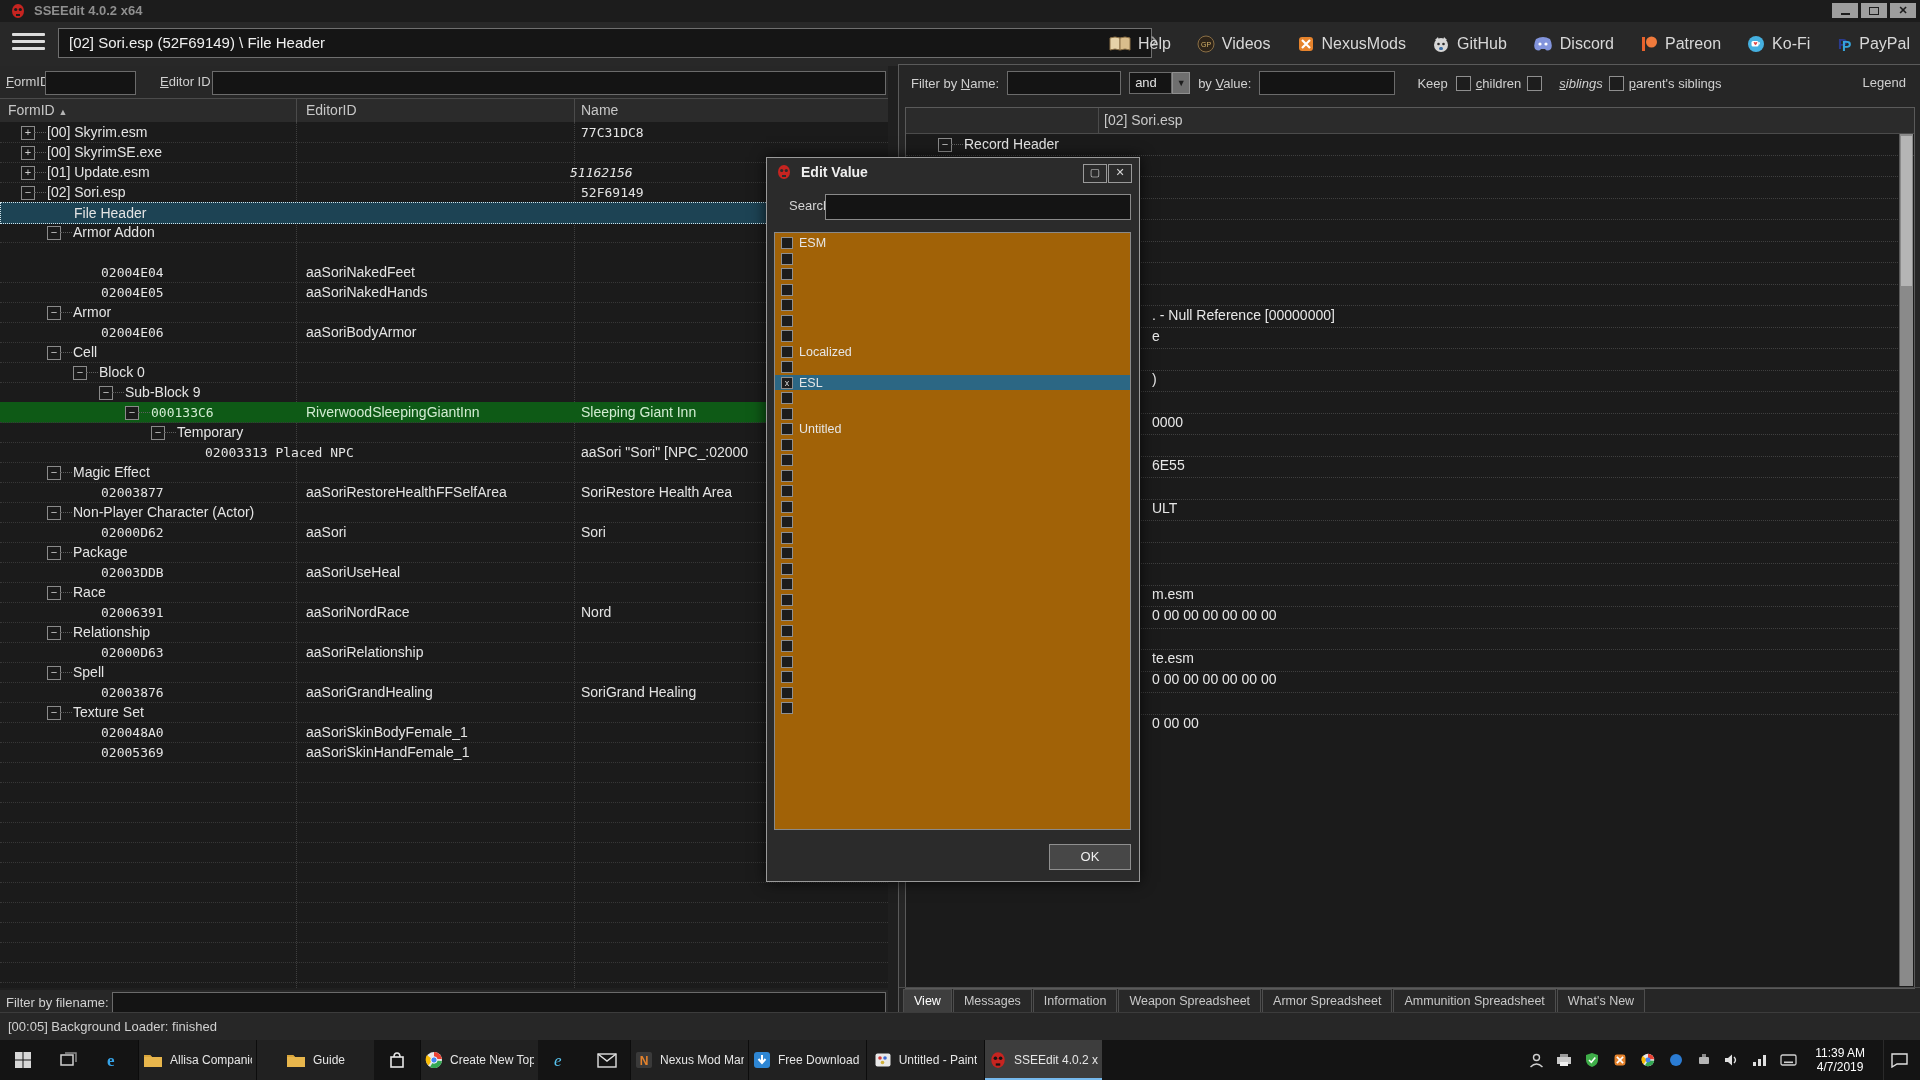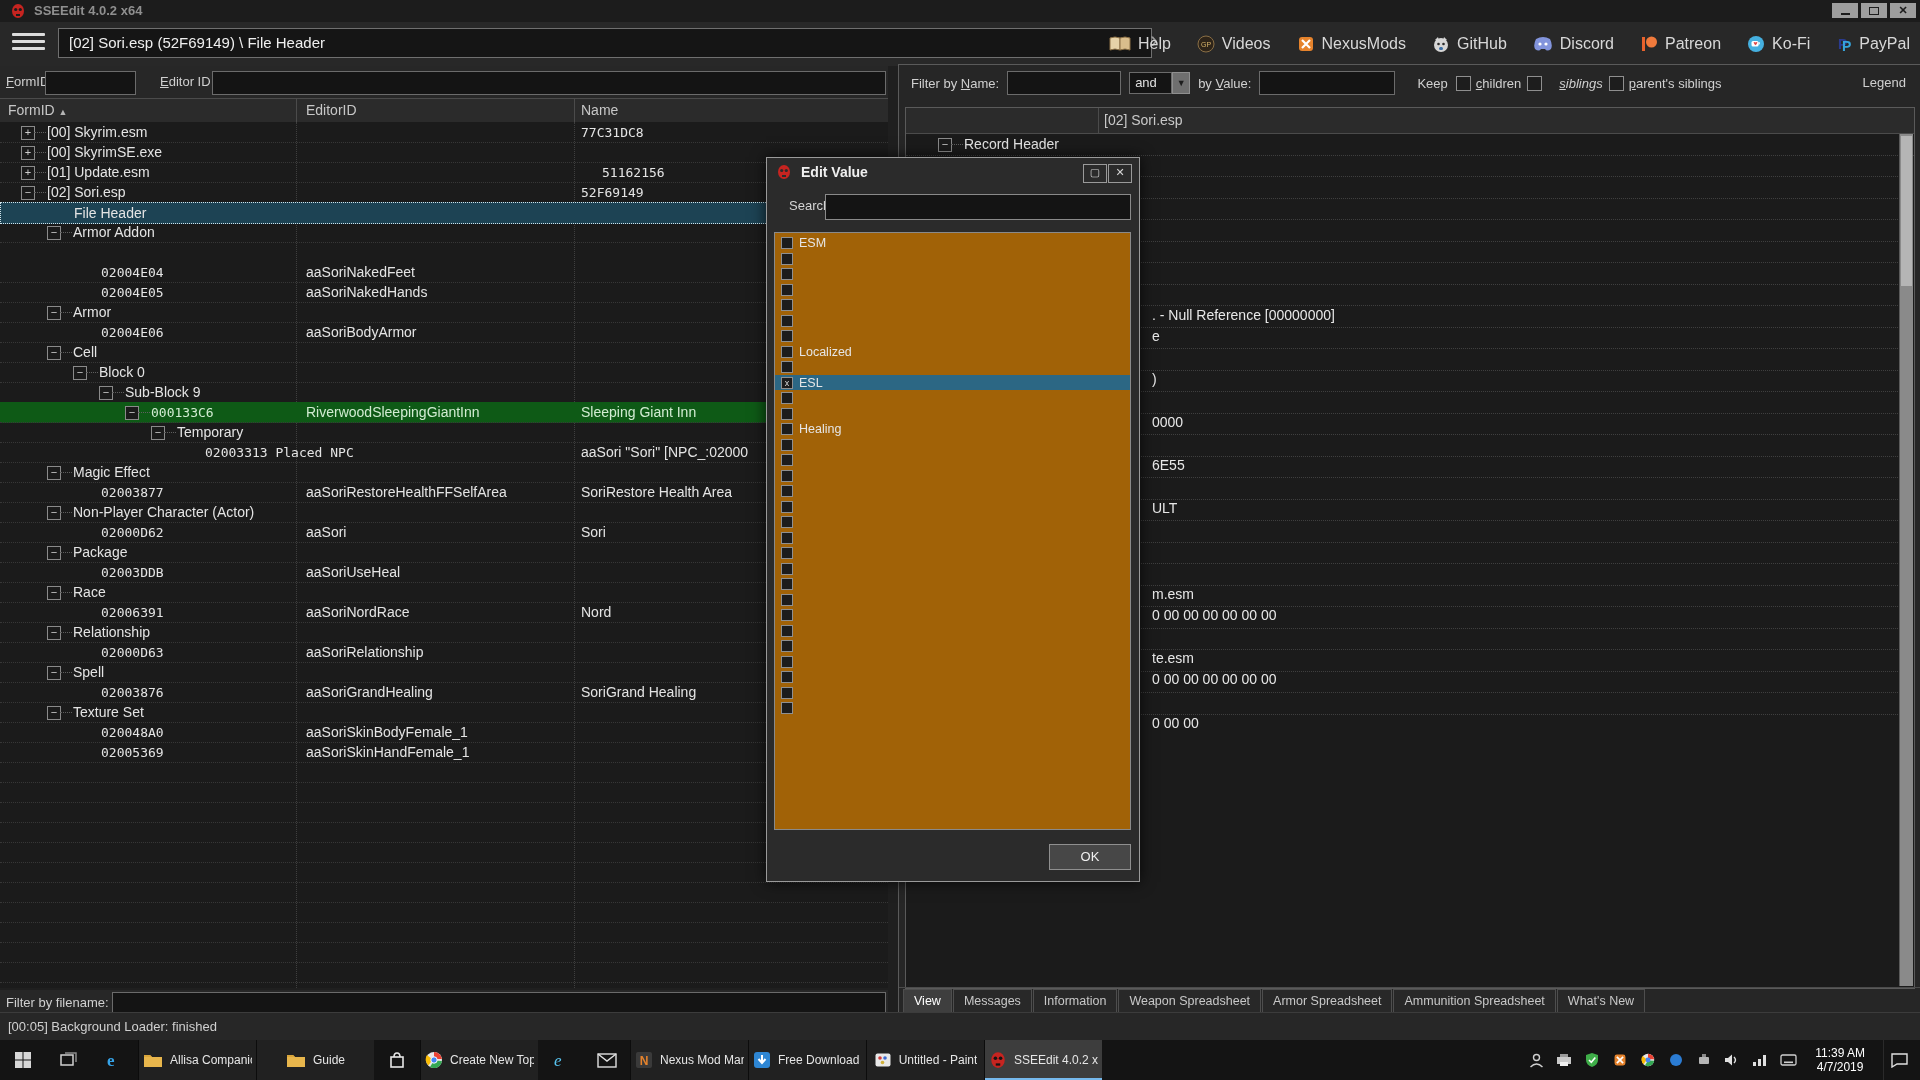--- a/index.html
+++ b/index.html
@@ -241,21 +241,21 @@
         <div class="tcell" style="left: 47px;">[00] Skyrim.esm</div>
         <div class="tcell mono" style="left: 581px;">77C31DC8</div>
       </div>
       <div class="trow" style="top: 20px;">
         <div class="expbox" style="left: 21px;">+</div>
         <div class="tcell" style="left: 47px;">[00] SkyrimSE.exe</div>
       </div>
       <div class="trow" style="top: 40px;">
         <div class="expbox" style="left: 21px;">+</div>
         <div class="tcell" style="left: 47px;">[01] Update.esm</div>
-        <div class="tcell mono" style="left: 602px;">51162156</div>
+        <div class="tcell mono" style="left: 570px; font-style: italic;">51162156</div>
       </div>
       <div class="trow" style="top: 60px;">
         <div class="expbox" style="left: 21px;">−</div>
         <div class="tcell" style="left: 47px;">[02] Sori.esp</div>
         <div class="tcell mono" style="left: 581px;">52F69149</div>
       </div>
       <div class="trow selected" style="top: 80px;">
         <div class="tcell" style="left: 73px;">File Header</div>
       </div>
       <div class="trow" style="top: 100px;">
@@ -542,21 +542,21 @@
         <div class="mrow" style="top: 157px;">
           <div class="mcb"></div>
           <div class="mlab"></div>
         </div>
         <div class="mrow" style="top: 172.5px;">
           <div class="mcb"></div>
           <div class="mlab"></div>
         </div>
         <div class="mrow" style="top: 188px;">
           <div class="mcb"></div>
-          <div class="mlab">Healing</div>
+          <div class="mlab">Untitled</div>
         </div>
         <div class="mrow" style="top: 203.5px;">
           <div class="mcb"></div>
           <div class="mlab"></div>
         </div>
         <div class="mrow" style="top: 219px;">
           <div class="mcb"></div>
           <div class="mlab"></div>
         </div>
         <div class="mrow" style="top: 234.5px;">

